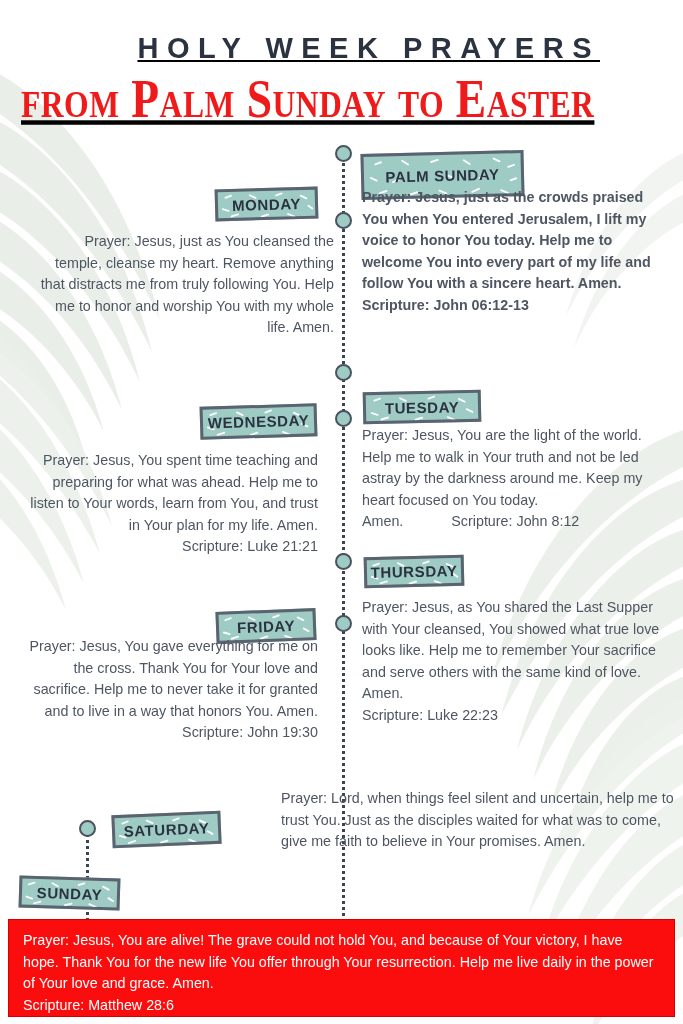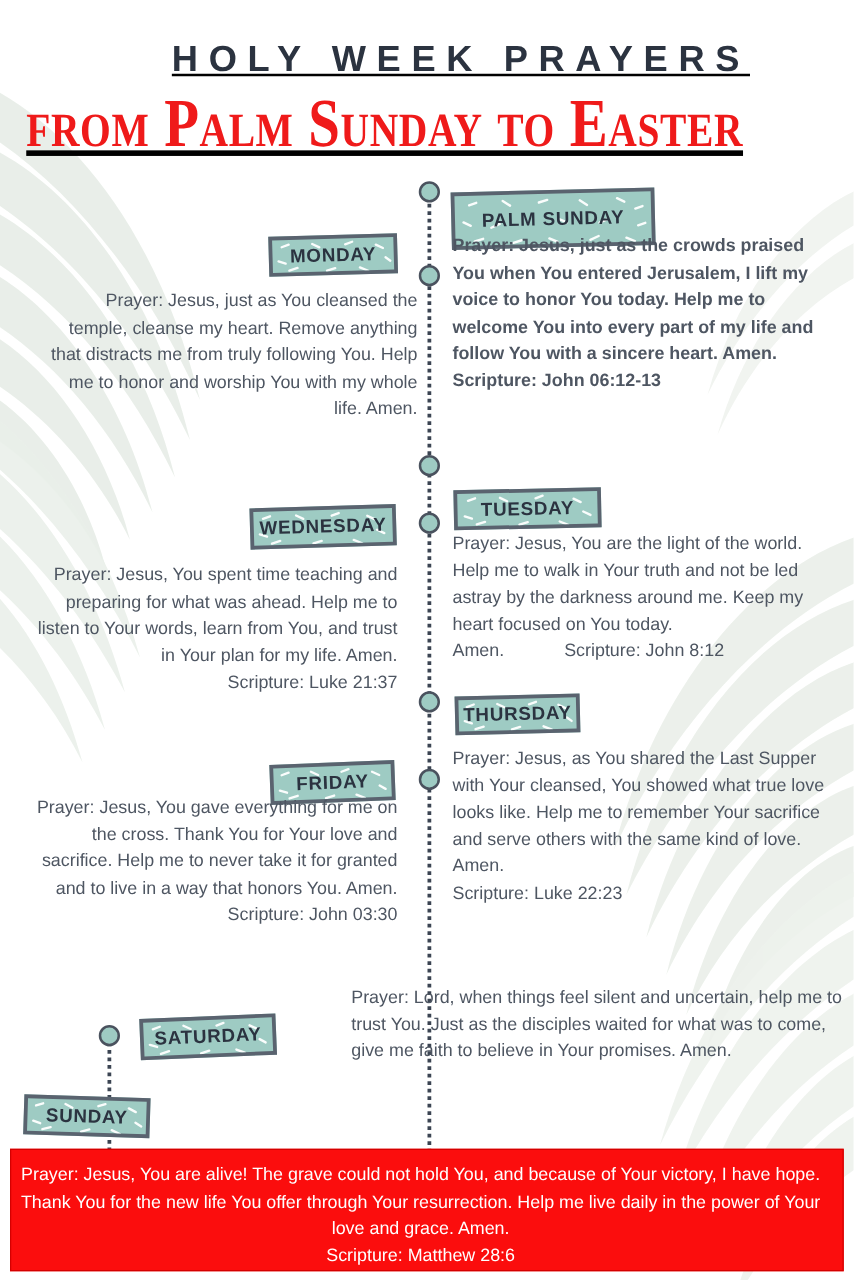--- a/index.html
+++ b/index.html
@@ -137,22 +137,21 @@
   
   .footer {
     position: absolute;
     left: 8px;
     top: 919px;
     width: 667px;
     height: 98px;
     background: #fb0d0d;
     border: 1px solid #d40000;
     z-index: 4;
-    padding: 10px 14px 0 4px;
-    text-align: center;
+    padding: 10px 14px 0 14px;
   }
   .footer-text {
     font-family: "Liberation Sans", sans-serif;
     font-size: 14.3px;
     line-height: 21.5px;
     color: #ffffff;
   }
 </style>
 </head>
 <body>
@@ -314,21 +313,21 @@
         <line x1="15" y1="27" x2="22" y2="25"></line>
           <line x1="50" y1="28" x2="57" y2="26"></line>
         <line x1="84" y1="26" x2="91" y2="29"></line>
       </g>
     </svg>
     <span class="chip-label">WEDNESDAY</span>
   </div>
 
   <div class="block left" style="left:18px; top:422px; width:300px;margin-top:28px;">
     <span>Prayer: Jesus, You spent time teaching and preparing for what was ahead. Help me to listen to Your words, learn from You, and trust in Your plan for my life. Amen.</span>
-    <span class="scripture">Scripture: Luke 21:37</span>
+    <span class="scripture">Scripture: Luke 21:21</span>
   </div>
 
   <div class="chip" style="left:364px; top:556px; width:100px; height:31px; transform: rotate(-1.4deg);">
     <svg class="confetti" viewBox="0 0 100 31" preserveAspectRatio="none">
       <g stroke="#ffffff" stroke-width="2" stroke-linecap="round">
         <line x1="7" y1="6" x2="13" y2="4"></line>
           <line x1="33" y1="4" x2="39" y2="7"></line>
         <line x1="60" y1="5" x2="66" y2="3"></line>
           <line x1="85" y1="6" x2="91" y2="9"></line>
         <line x1="5" y1="18" x2="11" y2="20"></line>
@@ -358,21 +357,21 @@
         <line x1="13" y1="26" x2="20" y2="24"></line>
           <line x1="44" y1="27" x2="51" y2="25"></line>
         <line x1="70" y1="25" x2="77" y2="28"></line>
       </g>
     </svg>
     <span class="chip-label">FRIDAY</span>
   </div>
 
   <div class="block left" style="left:18px; top:636px; width:300px;text-align:right;">
     <span>Prayer: Jesus, You gave everything for me on the cross. Thank You for Your love and sacrifice. Help me to never take it for granted and to live in a way that honors You. Amen.</span>
-    <span class="scripture">Scripture: John 03:30</span>
+    <span class="scripture">Scripture: John 19:30</span>
   </div>
 
   <div class="chip" style="left:112px; top:813px; width:109px; height:33px; transform: rotate(-2.4deg);">
     <svg class="confetti" viewBox="0 0 109 33" preserveAspectRatio="none">
       <g stroke="#ffffff" stroke-width="2" stroke-linecap="round">
         <line x1="8" y1="6" x2="14" y2="4"></line>
           <line x1="34" y1="4" x2="40" y2="7"></line>
         <line x1="62" y1="5" x2="68" y2="3"></line>
           <line x1="90" y1="6" x2="96" y2="9"></line>
         <line x1="5" y1="19" x2="11" y2="21"></line>

